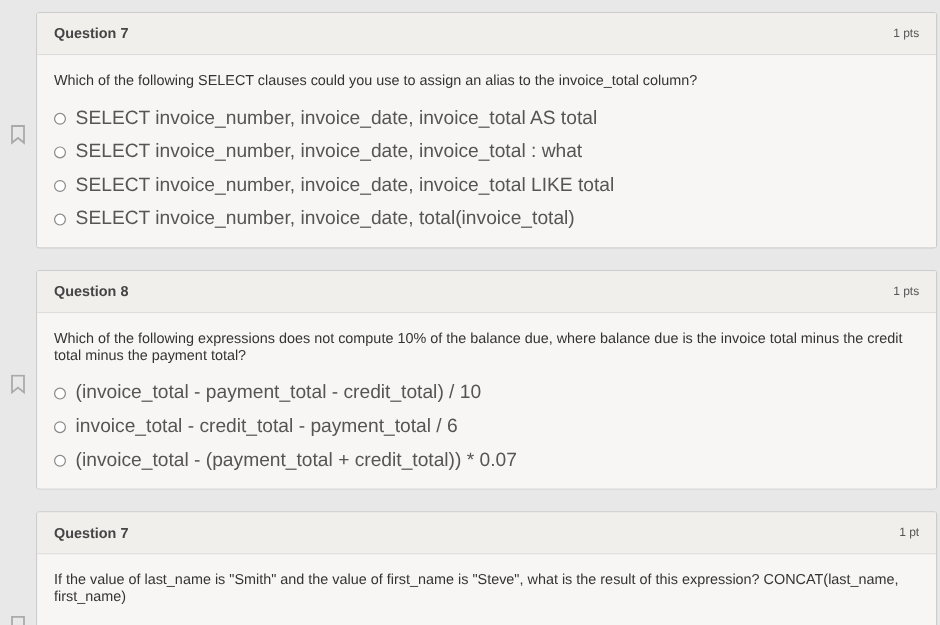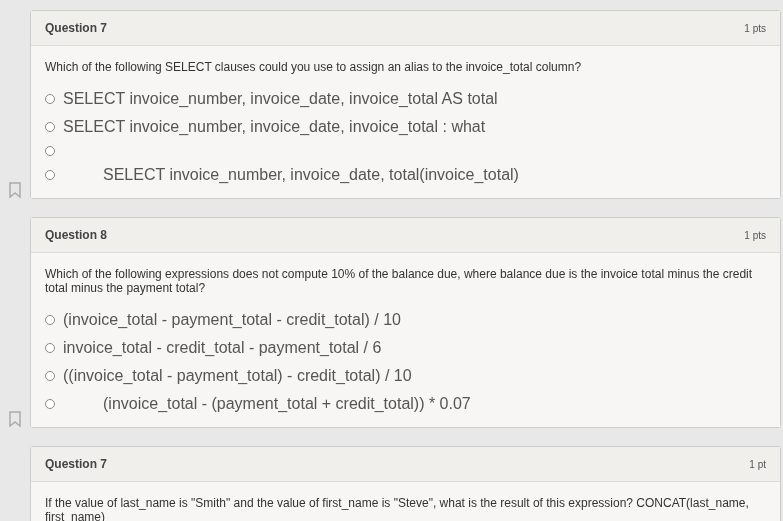--- a/index.html
+++ b/index.html
@@ -9,21 +9,21 @@
     }
     body {
       font-family: -apple-system, BlinkMacSystemFont, "Segoe UI", Helvetica, Arial, sans-serif;
       background: #e8e8e8;
       padding: 10px 0;
       font-size: 11px;
       color: #333;
     }
     .question-row {
       display: flex;
-      align-items: flex-end;
+      align-items: center;
       margin-bottom: 18px;
     }
     .bookmark {
       width: 30px;
       padding-top: 8px;
       display: flex;
       justify-content: center;
     }
     .bookmark-svg {
       fill: none;
@@ -63,21 +63,20 @@
       color: #333;
       margin-bottom: 16px;
     }
     .option-row {
       display: flex;
       align-items: center;
       margin-bottom: 10px;
     }
     .option-row:last-child {
       margin-bottom: 0;
-      gap: 40px;
     }
     .radio {
       width: 10px;
       height: 10px;
       border: 1px solid #888;
       border-radius: 50%;
       margin-right: 8px;
       flex-shrink: 0;
       background: #fff;
     }
@@ -105,20 +104,21 @@
       <div class="option-row">
         <div class="radio"></div>
         <span class="option-label">SELECT invoice_number, invoice_date, invoice_total AS total</span>
       </div>
       <div class="option-row">
         <div class="radio"></div>
         <span class="option-label">SELECT invoice_number, invoice_date, invoice_total : what</span>
       </div>
       <div class="option-row">
         <div class="radio"></div>
+        <span class="option-label">SELECT invoice_number, invoice_date, invoice_total LIKE total</span>
       </div>
       <div class="option-row">
         <div class="radio"></div>
         <span class="option-label">SELECT invoice_number, invoice_date, total(invoice_total)</span>
       </div>
     </div>
   </div>
 </div>
 
 <div class="question-row">
@@ -134,24 +134,20 @@
     </div>
     <div class="question-body">
       <div class="question-prompt">Which of the following expressions does not compute 10% of the balance due, where balance due is the invoice total minus the credit total minus the payment total?</div>
       <div class="option-row">
         <div class="radio"></div>
         <span class="option-label">(invoice_total - payment_total - credit_total) / 10</span>
       </div>
       <div class="option-row">
         <div class="radio"></div>
         <span class="option-label">invoice_total - credit_total - payment_total / 6</span>
-      </div>
-      <div class="option-row">
-        <div class="radio"></div>
-        <span class="option-label">((invoice_total - payment_total) - credit_total) / 10</span>
       </div>
       <div class="option-row">
         <div class="radio"></div>
         <span class="option-label">(invoice_total - (payment_total + credit_total)) * 0.07</span>
       </div>
     </div>
   </div>
 </div>
 
 <div class="question-row">

